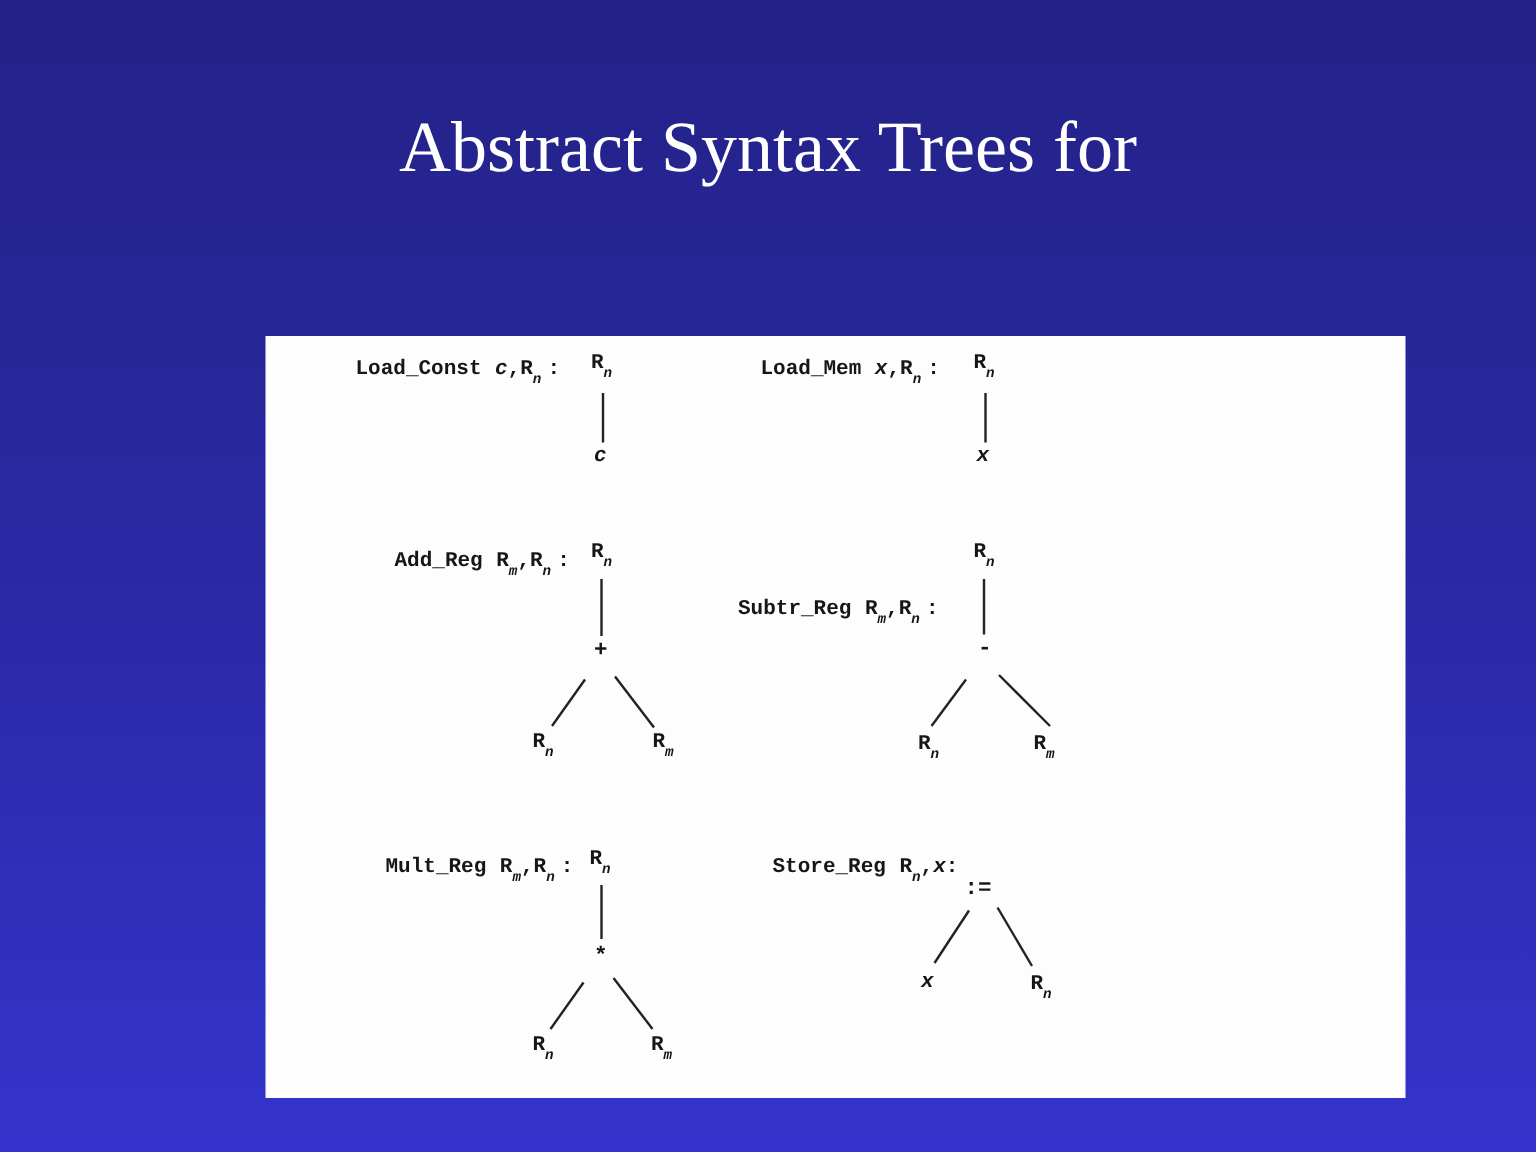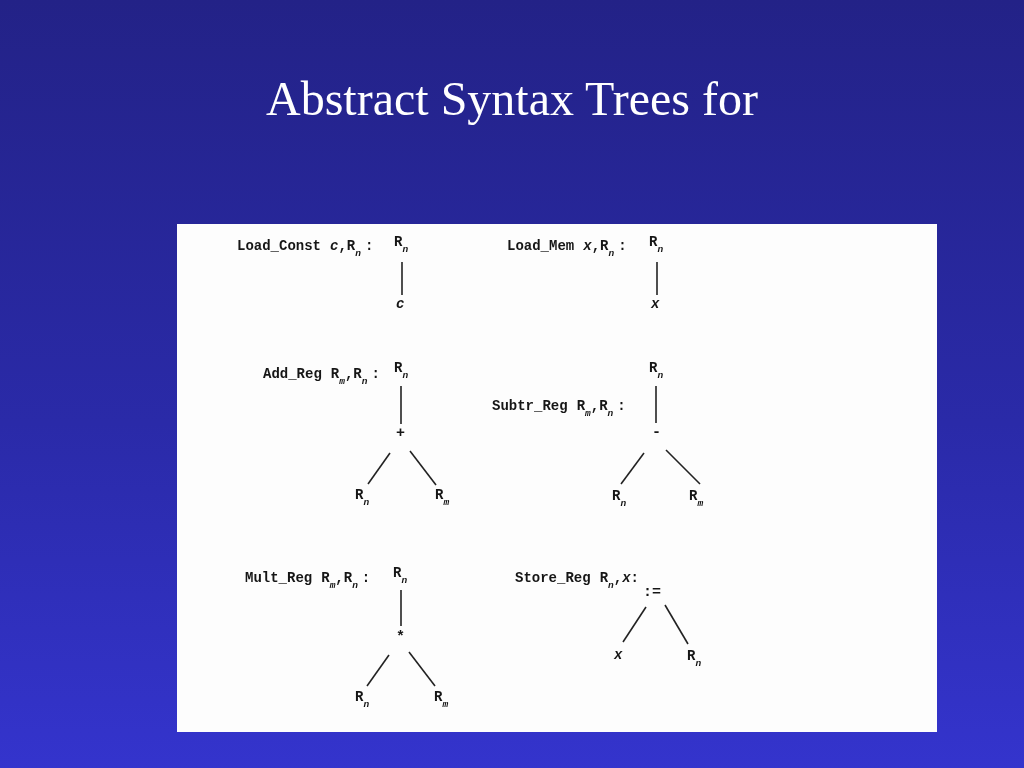--- a/index.html
+++ b/index.html
@@ -136,21 +136,21 @@
     <div class="node op" style="left:475px; top:201px;">
       <span>-</span>
     </div>
     <div class="node" style="left:435px; top:264px;">
       <span>R</span><sub class="var">n</sub>
     </div>
     <div class="node" style="left:512px; top:264px;">
       <span>R</span><sub class="var">m</sub>
     </div>
 
-    <div class="tree-label" style="left:68px; top:346px;">
+    <div class="tree-label" style="left:80px; top:346px;">
       <span class="lname">Mult_Reg</span><span>R</span><sub class="var">m</sub><span>,</span><span>R</span><sub class="var">n</sub><span class="colon">:</span>
     </div>
     <div class="node" style="left:216px; top:341px;">
       <span>R</span><sub class="var">n</sub>
     </div>
     <div class="node op" style="left:219px; top:406px;">
       <span>*</span>
     </div>
     <div class="node" style="left:178px; top:465px;">
       <span>R</span><sub class="var">n</sub>

